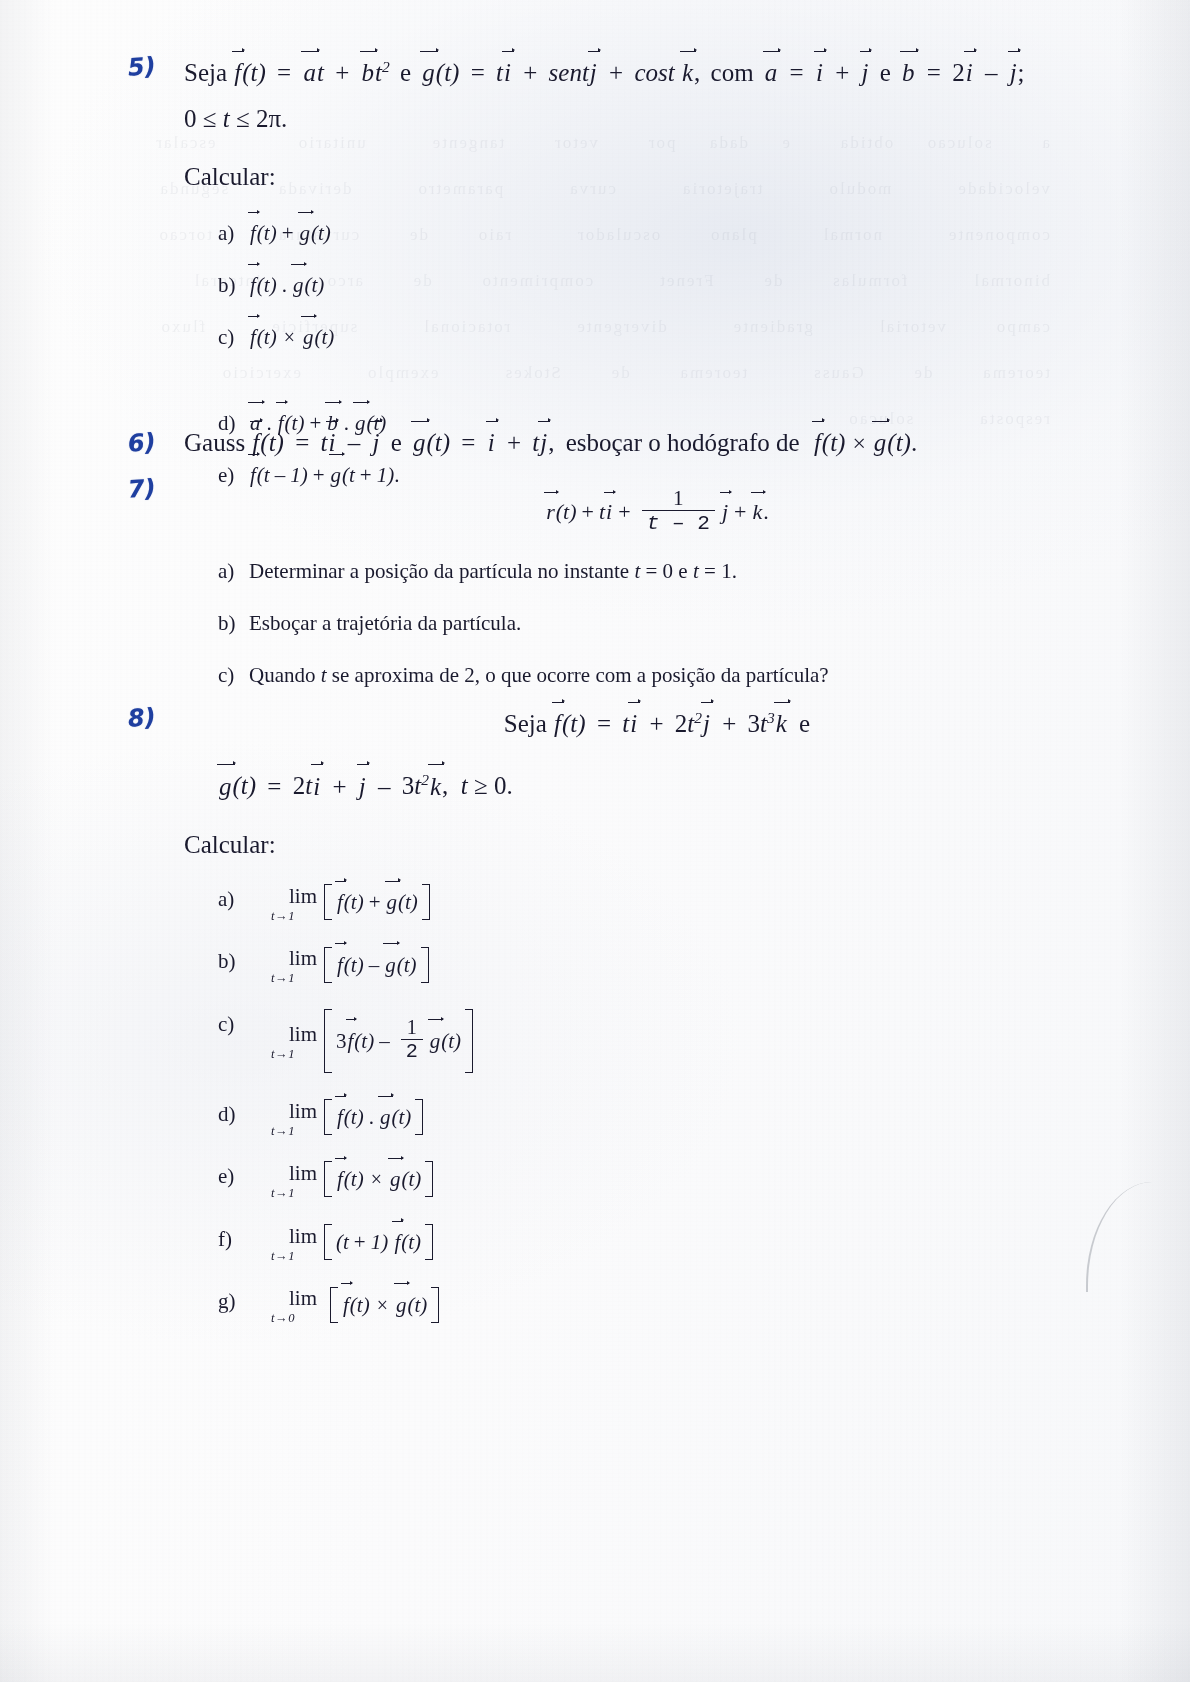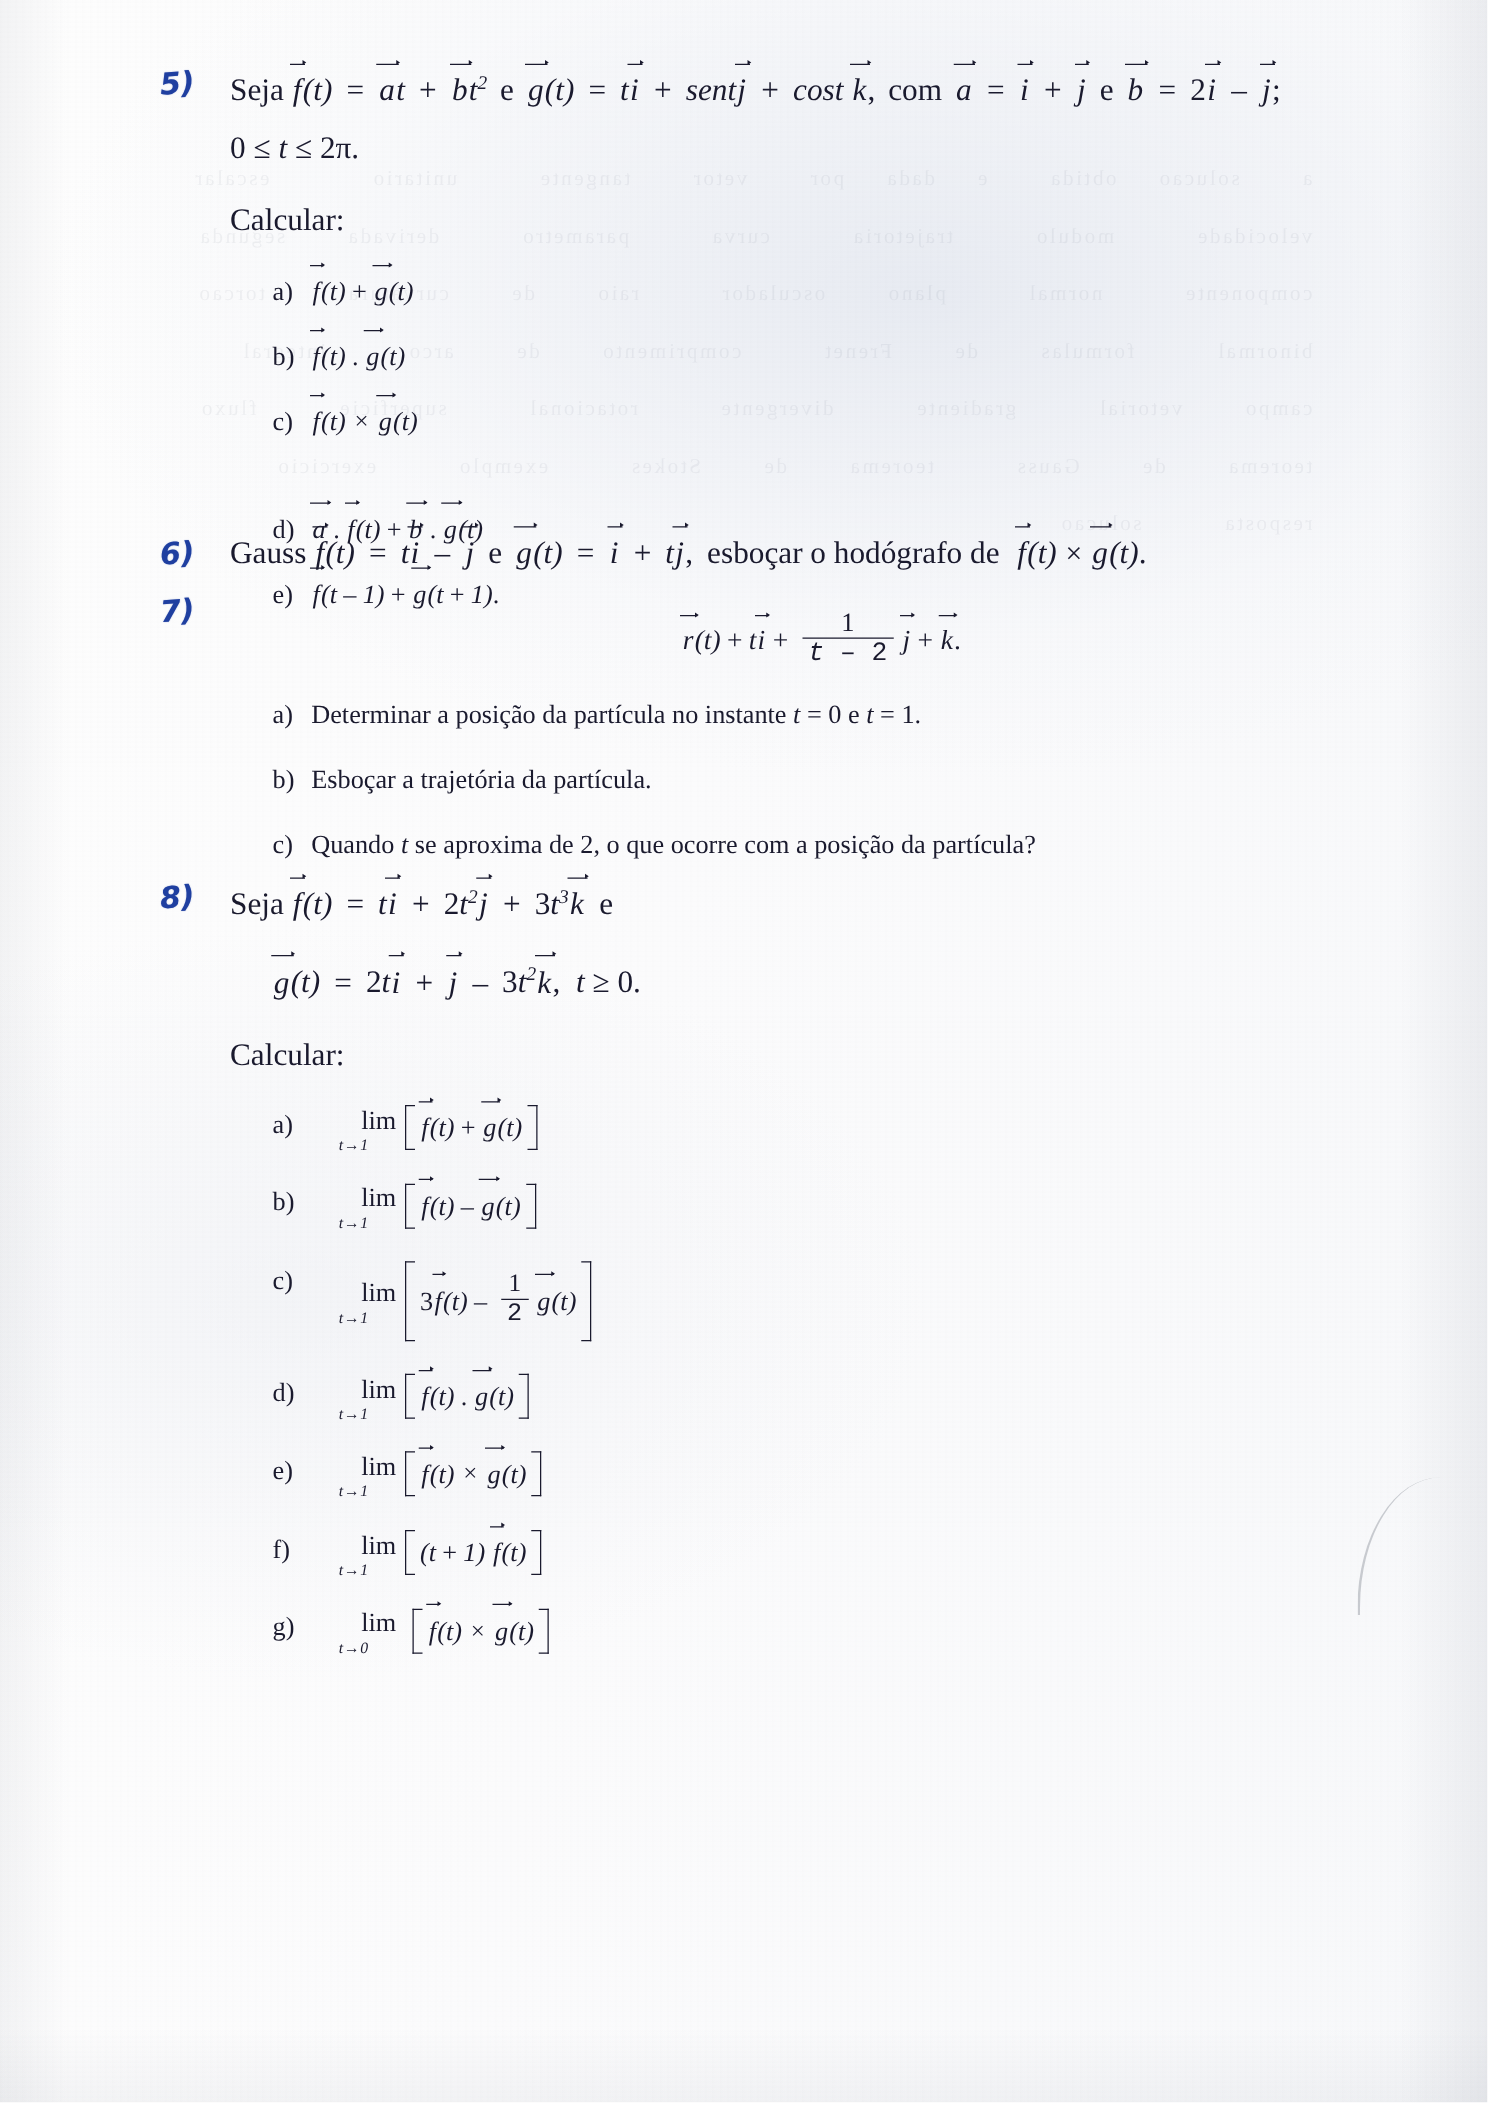--- a/index.html
+++ b/index.html
@@ -387,21 +387,21 @@
         </span>
       </div>
 
     </div>
   </div>
 
   <div class="ex" style="top:703px;">
     <div class="num">8)</div>
     <div class="body">
 
-      <div class="ln" style="margin-bottom:26px;">
+      <div class="ln" style="margin-bottom:26px;text-align:center;">
         <span>Seja</span>
         <span class="vec arr">f</span><span class="it">(t)</span>
         <span class="op">=</span>
         <span class="it">t</span><span class="vec arr">i</span>
         <span class="op">+</span>
         2<span class="it">t</span><sup class="pw">2</sup><span class="vec arr">j</span>
         <span class="op">+</span>
         3<span class="it">t</span><sup class="pw">3</sup><span class="vec arr">k</span>
         <span style="margin-left:5px;">e</span>
       </div>

